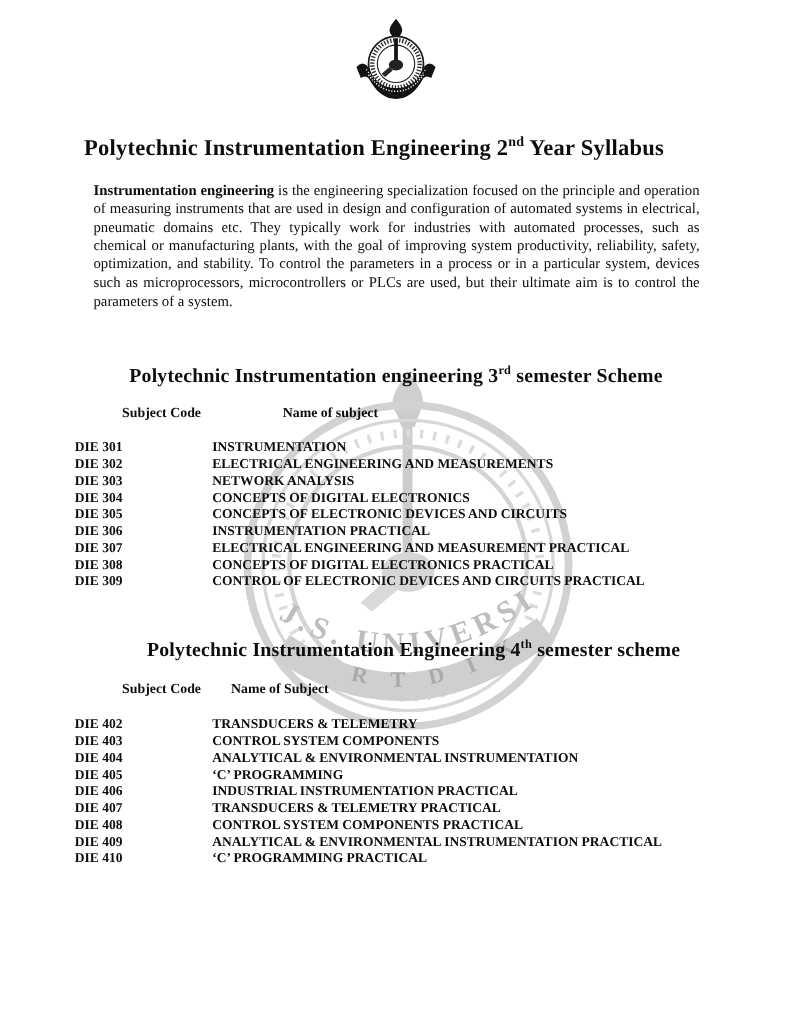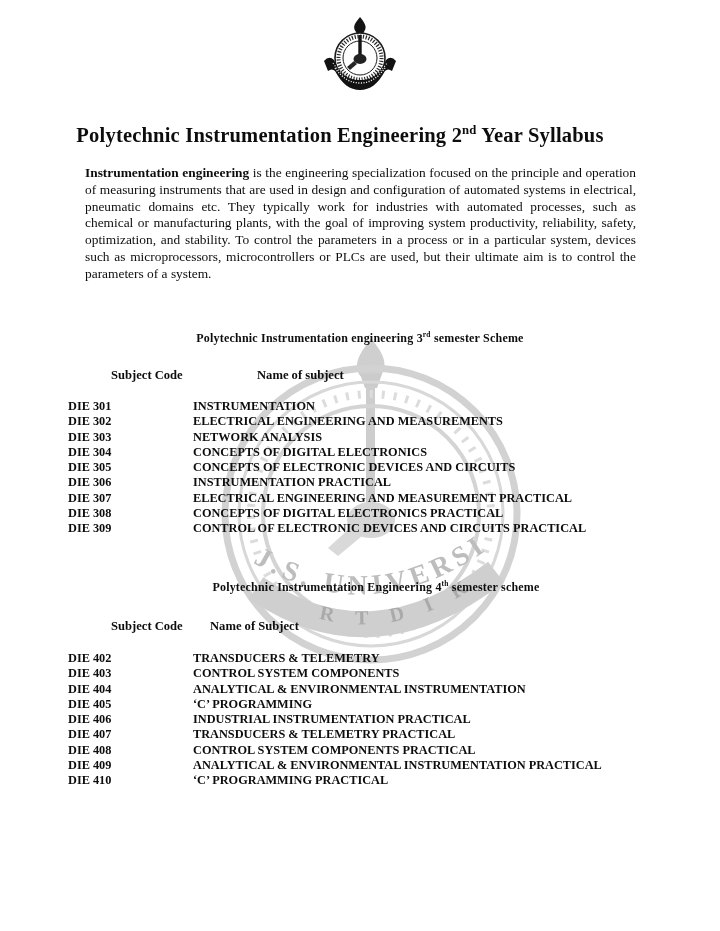--- a/index.html
+++ b/index.html
@@ -24,21 +24,21 @@
   .doc-title sup,.sec-heading sup{font-size:.62em;vertical-align:super;line-height:0;}
   
   .intro{
     position:absolute;left:85px;top:165px;width:551px;
     font-size:13.4px;line-height:16.8px;text-align:justify;
   }
   .intro .lead{font-weight:bold;}
   
   .sec-heading{
     position:absolute;left:0;width:720px;text-align:center;
-    font-size:12px;font-weight:bold;letter-spacing:.2px;
+    font-size:18px;font-weight:bold;letter-spacing:.2px;
   }
   .sec1-heading{top:331px;}
   .sec2-heading{top:580px;}
   
   .col-headers{position:absolute;left:85px;width:551px;font-size:12.6px;font-weight:bold;}
   .sec1-cols{top:368px;}
   .sec2-cols{top:619px;}
   .col-headers .col-code{position:absolute;left:0;top:0;margin-left:26px;}
   .sec1-cols .col-name{position:absolute;left:172px;top:0;}
   .sec2-cols .col-name{position:absolute;left:125px;top:0;}

